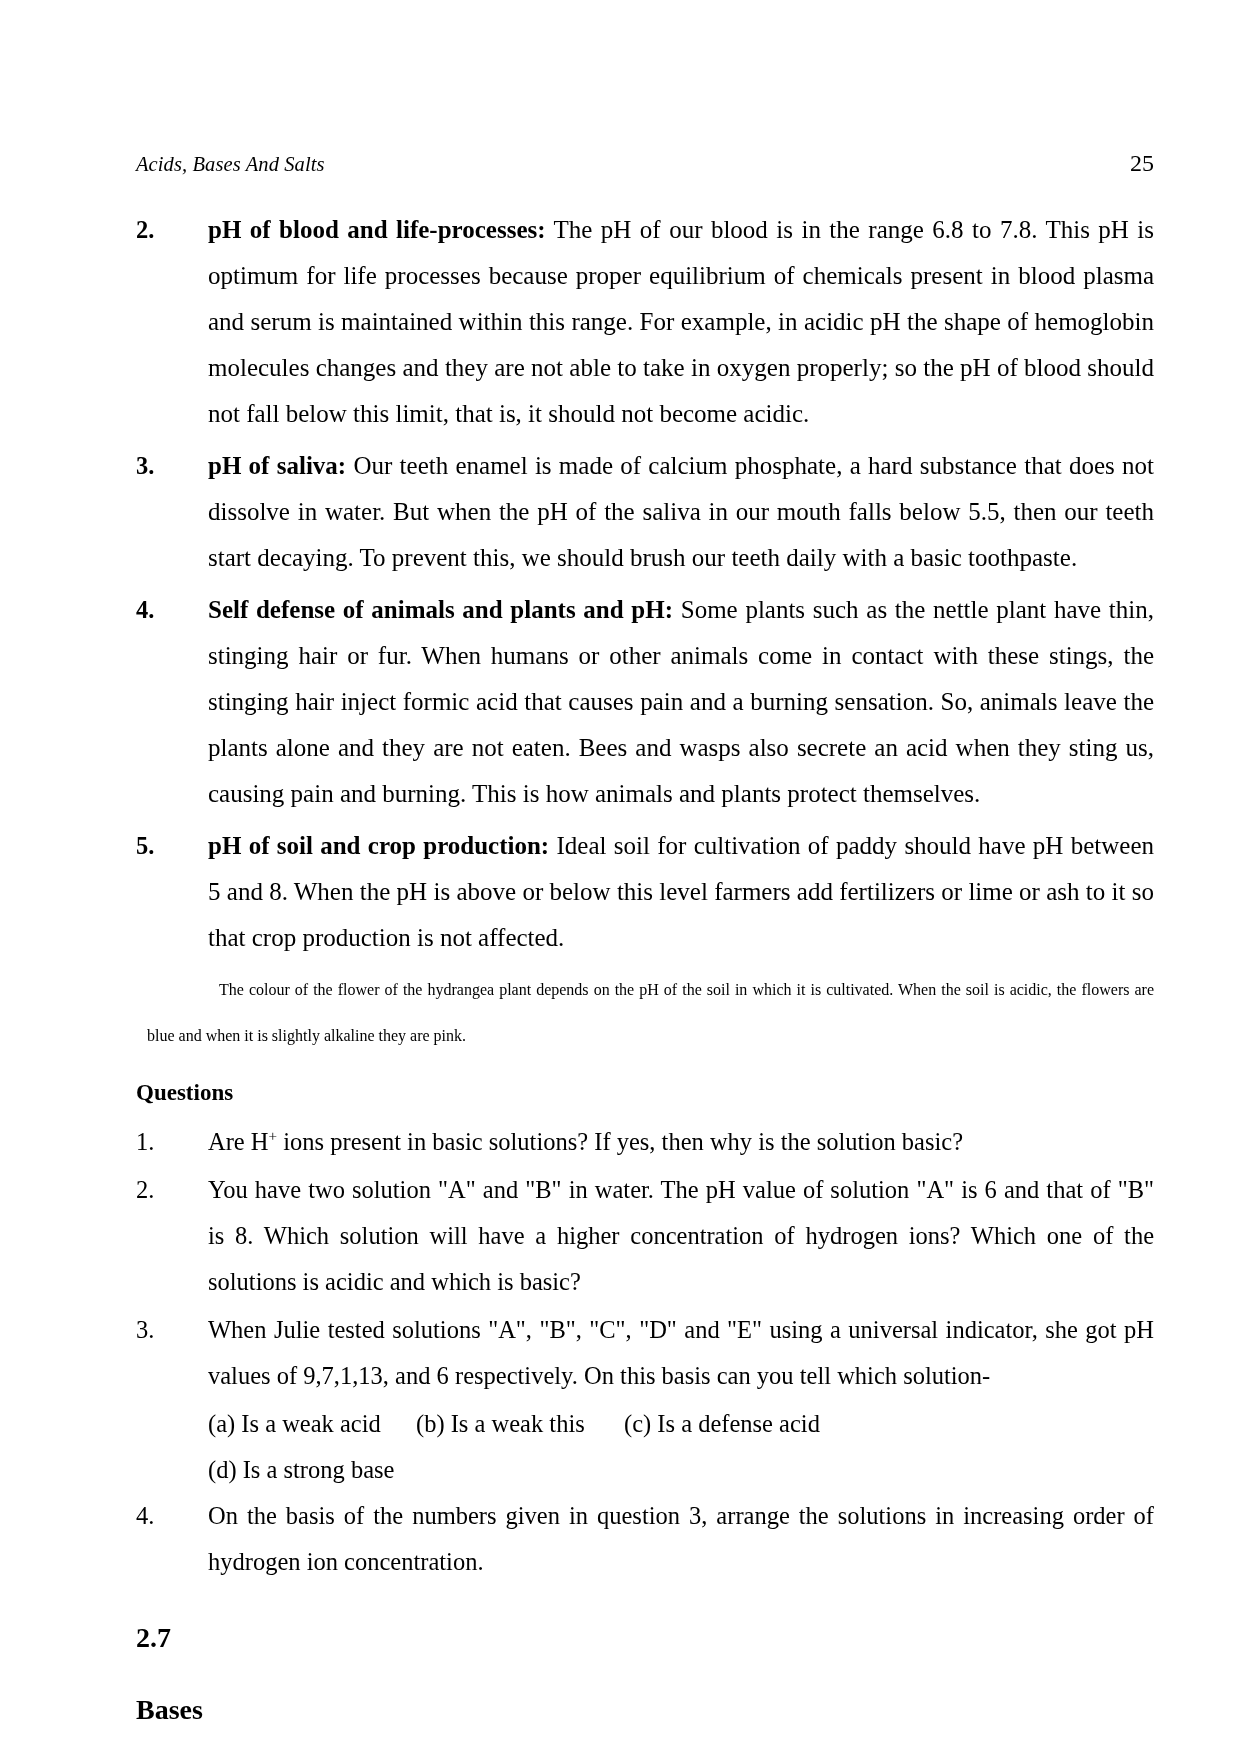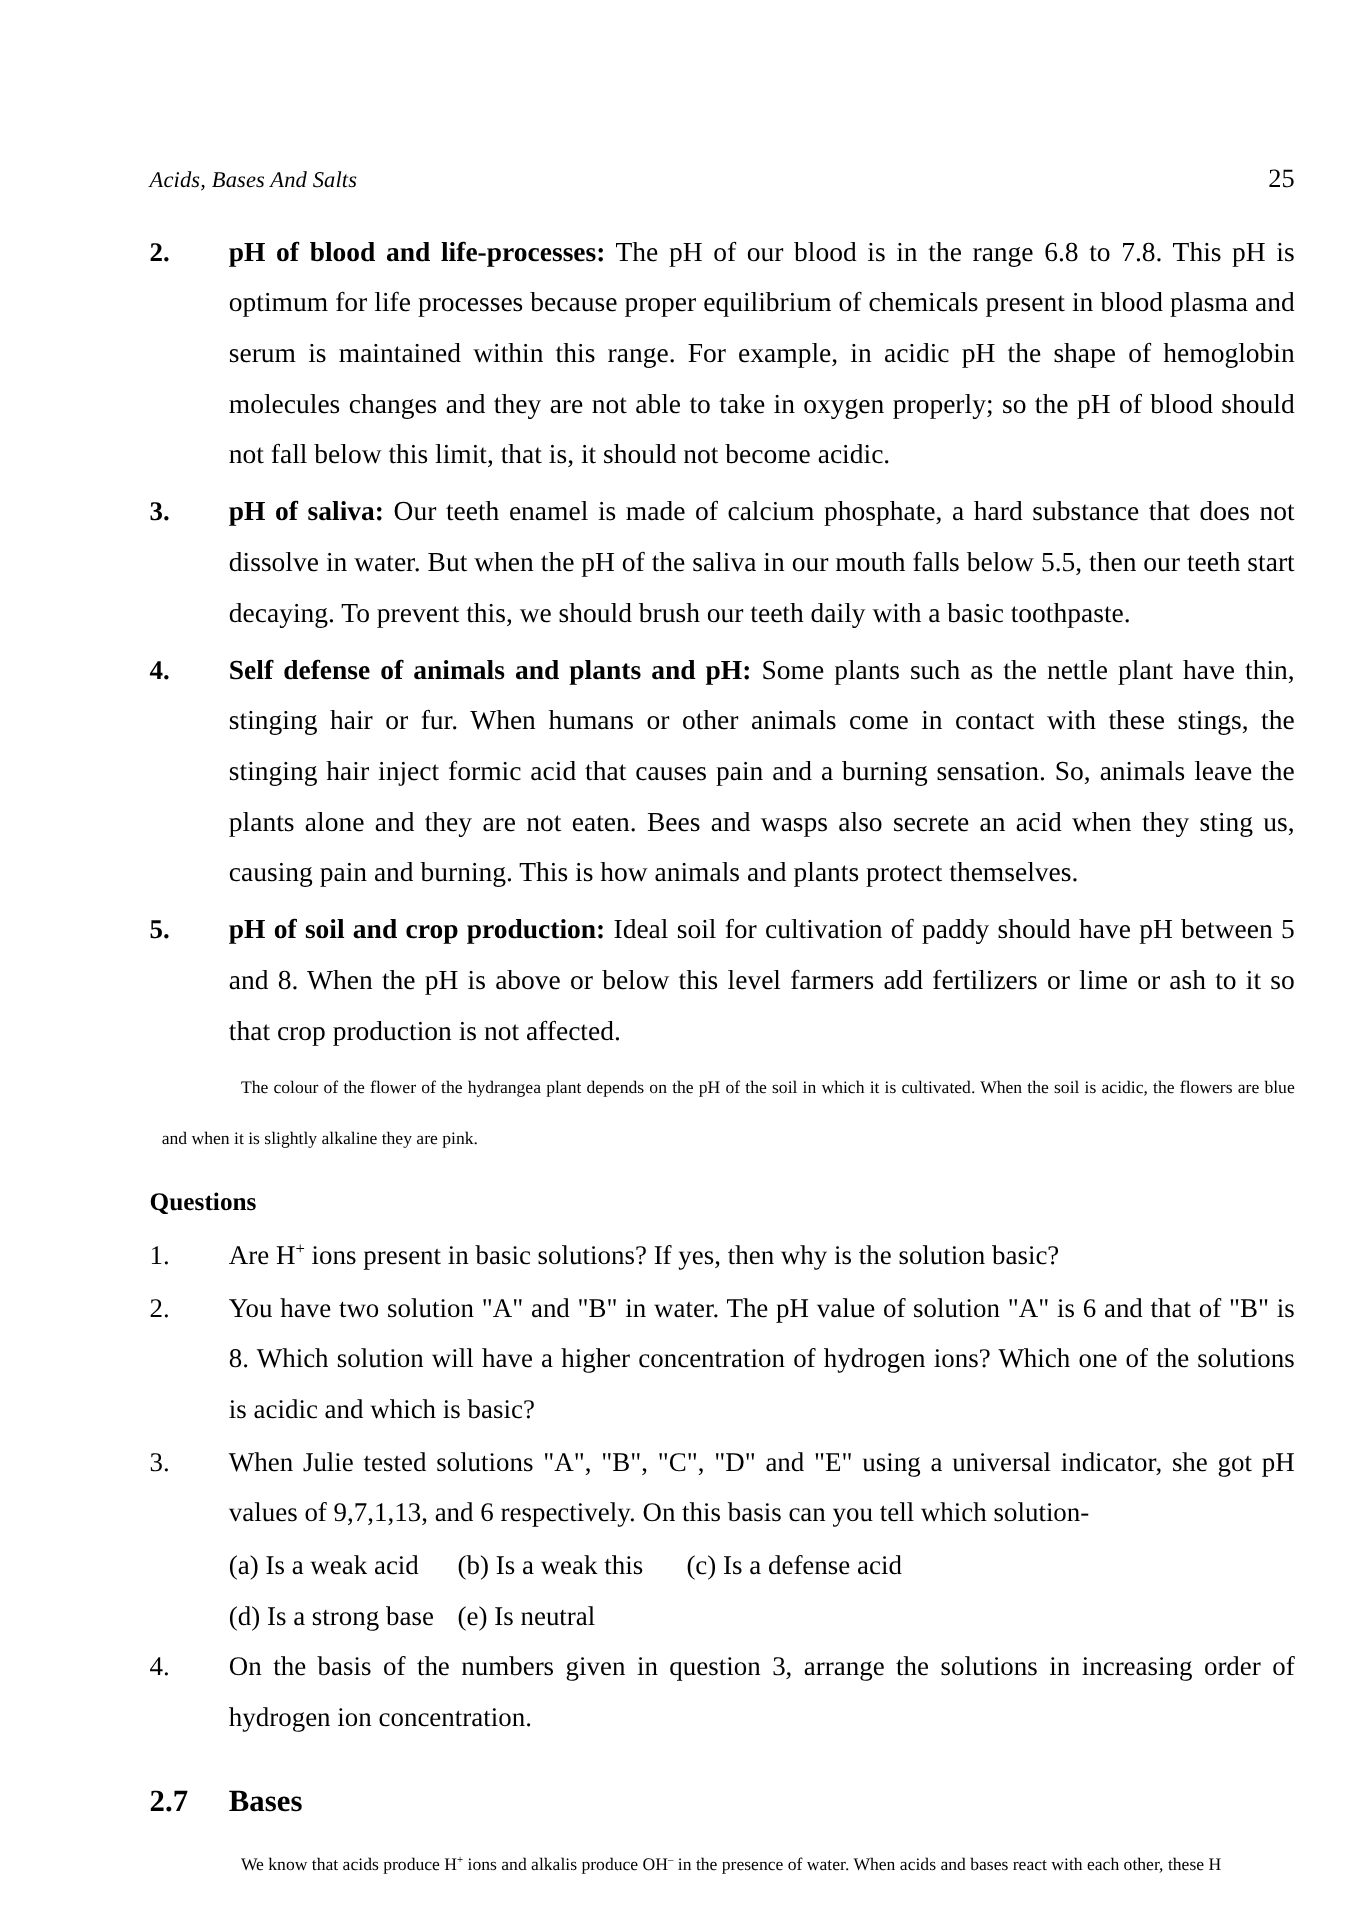--- a/index.html
+++ b/index.html
@@ -12,21 +12,21 @@
     height: 1755px;
     font-family: "Liberation Serif", "DejaVu Serif", serif;
     color: #000000;
     -webkit-font-smoothing: antialiased;
   }
   .page {
     position: relative;
     width: 1240px;
     height: 1566px;
     box-sizing: border-box;
-    padding: 150px 63px 0 136px;
+    padding: 150px 86px 0 136px;
   }
 
   
   .runhead {
     display: flex;
     align-items: baseline;
     justify-content: space-between;
     margin-bottom: 30px;
   }
   .runhead-title {
@@ -114,20 +114,21 @@
   .opt-row .opt.c3 { width: 208px; }
 
   
   .section-head {
     display: flex;
     align-items: baseline;
     font-weight: bold;
     font-size: 28px;
     line-height: 46px;
     margin: 30px 0 12px 0;
+    flex-direction: column;
   }
   .section-head .sec-num {
     width: 72px;
     flex: 0 0 72px;
   }
   .section-head .sec-title { }
 
   sup, sub {
     font-size: 0.62em;
     line-height: 0;
@@ -184,21 +185,20 @@
   </div>
 
   <div class="opt-row">
     <span class="opt c1">(a) Is a weak acid</span>
     <span class="opt c2">(b) Is a weak this</span>
     <span class="opt c3">(c) Is a defense acid</span>
   </div>
 
   <div class="opt-row">
     <span class="opt c1">(d) Is a strong base</span>
-    <span class="opt c2">(e) Is neutral</span>
   </div>
 
   <div class="qitem">
     <span class="qnum">4.</span>
     <div class="qbody">On the basis of the numbers given in question 3, arrange the solutions in increasing order of hydrogen ion concentration.</div>
   </div>
 
   <div class="section-head">
     <span class="sec-num">2.7</span>
     <span class="sec-title">Bases</span>

